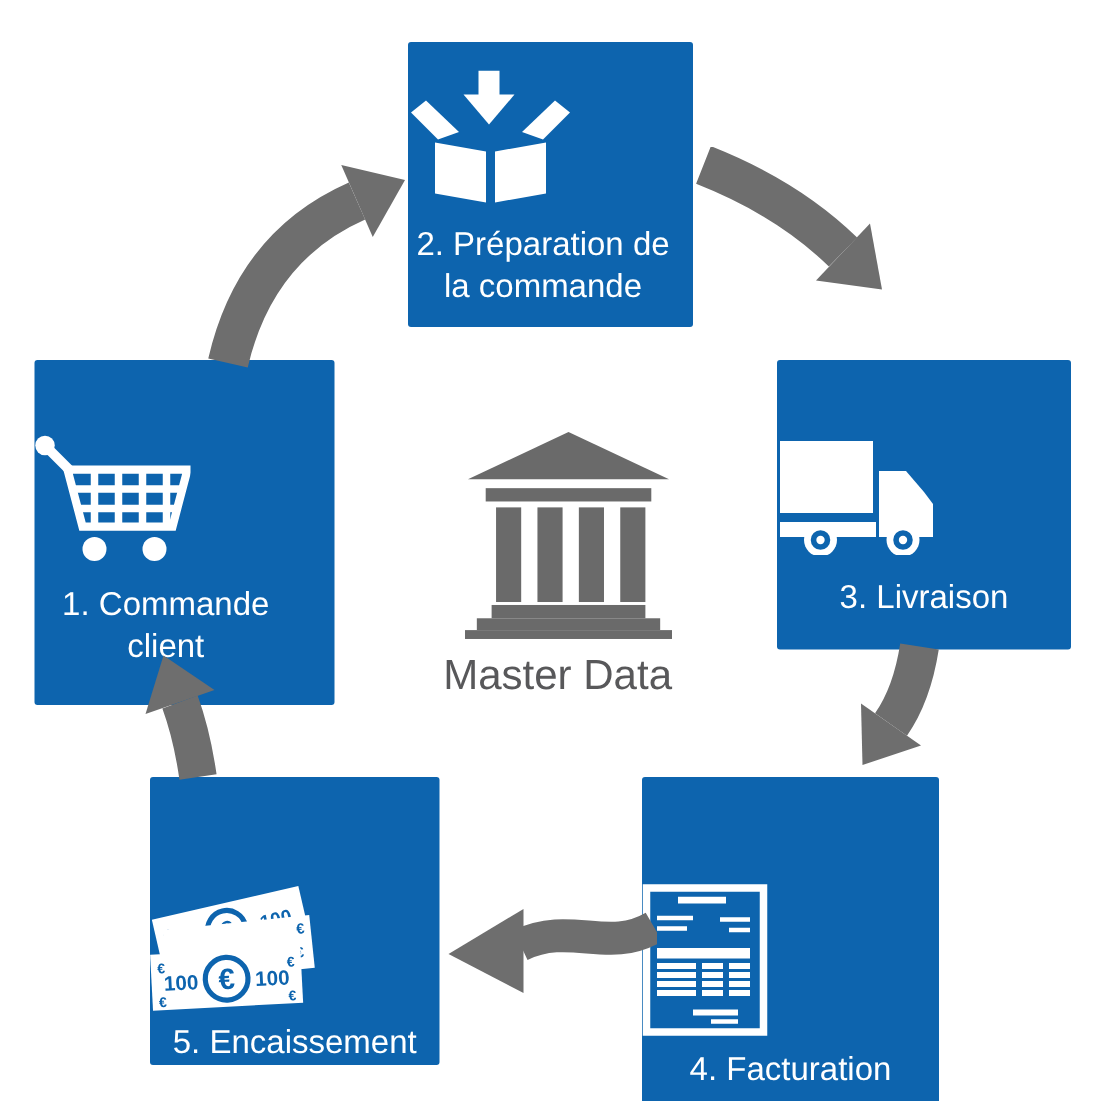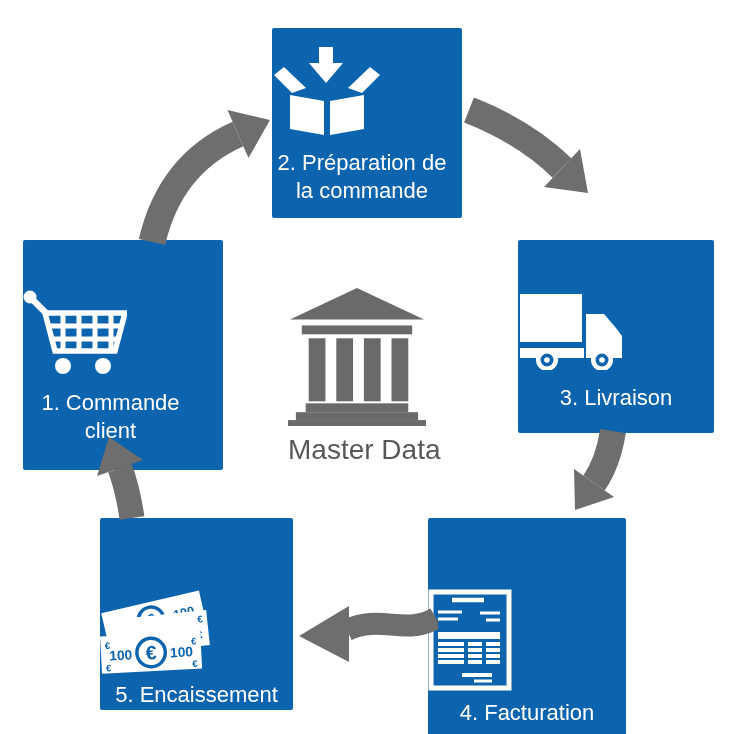--- a/index.html
+++ b/index.html
@@ -21,21 +21,21 @@
   .box5 { left:100px; top:518px; width:193px; height:192px; }
 
   .box1 .icon { margin-bottom:14px; } .box1 .label { margin-bottom:24px; width:175px; }
   .box2 .icon { margin-bottom:12px; } .box2 .label { margin-bottom:12px; width:180px; }
   .box3 .icon { margin-bottom:14px; } .box3 .label { margin-bottom:20px; }
   .box4 .icon { margin-bottom:8px;  } .box4 .label { margin-bottom:30px; }
   .box5 .icon { margin-bottom:6px;  } .box5 .label { }
 
   .center-hub {
     position:absolute; left:288px; top:286px; width:160px;
-    display:flex; flex-direction:column; align-items:flex-start;
+    display:flex; flex-direction:column; align-items:flex-end;
   }
   .center-hub .hub-label {
     margin-top:8px; color:#58585a; font-size:28px; font-weight:400; white-space:nowrap;
   }
   .arrow { position:absolute; }
   .arrow path { stroke:#6e6e6e; fill:none; }
   .arrow polygon { fill:#6e6e6e; }
   svg text {
     font-family:"Liberation Sans", sans-serif; font-weight:bold; fill:#0d64ae;
   }

